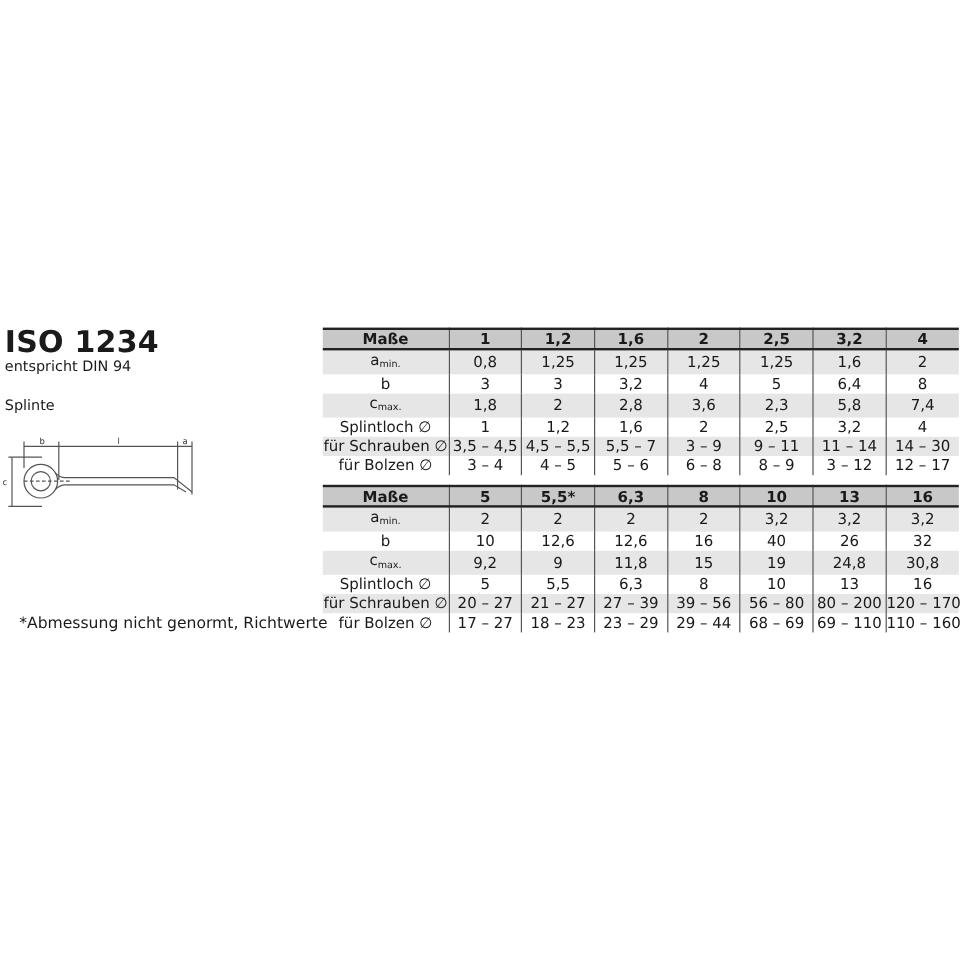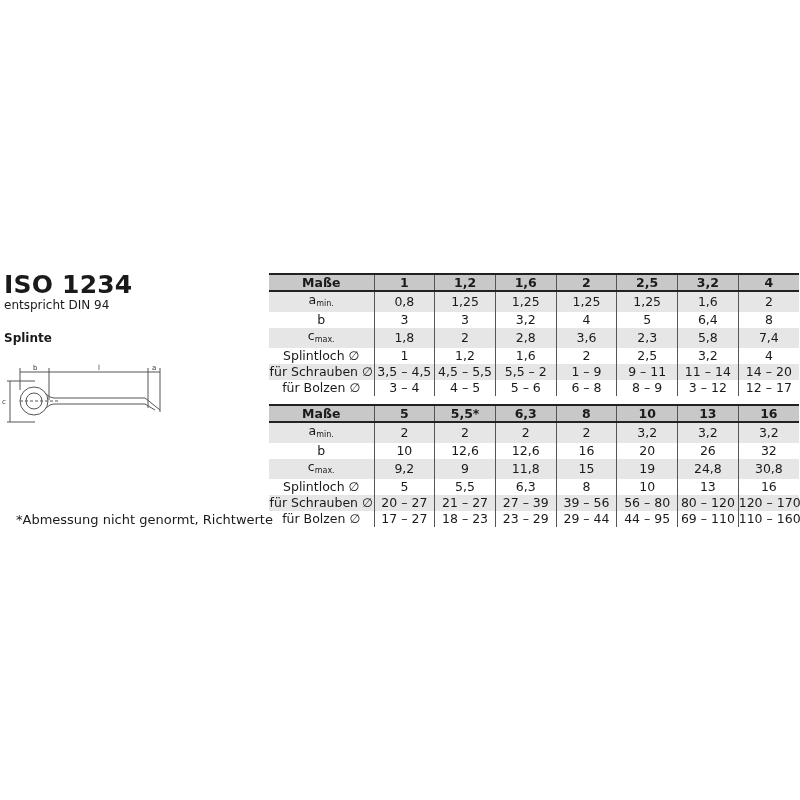--- a/index.html
+++ b/index.html
@@ -1,20 +1,20 @@
 <!DOCTYPE html>
 <html><head>
 <meta charset="utf-8">
 <style>
   html, body { margin:0; padding:0; background:#ffffff; }
   body { width:800px; height:800px; position:relative; overflow:hidden;
          font-family:"DejaVu Sans", sans-serif; color:#1a1a1a; }
   .title { position:absolute; left:4px; top:270px; font-size:25px; font-weight:bold; letter-spacing:0.2px; }
   .subtitle { position:absolute; left:4px; top:298px; font-size:12px; font-weight:normal; }
-  .product { position:absolute; left:4px; top:331px; font-size:12px; font-weight:bold; }
+  .product { position:absolute; left:4px; top:331px; font-size:12px; font-weight:normal; }
   .footnote { position:absolute; left:16px; top:512px; font-size:13px; }
   .drawing { position:absolute; left:0px; top:360px; width:180px; height:70px; }
 
   table.spec { position:absolute; left:269px; border-collapse:collapse; font-size:12.5px; table-layout:fixed; width:530px; }
   table.spec th, table.spec td { text-align:center; padding:0; height:16px; line-height:16px; white-space:nowrap; }
   table.spec thead tr { background:#c8c8c8; border-top:2px solid #222; border-bottom:2px solid #222; }
   table.spec thead th { font-weight:bold; height:15px; line-height:15px; border-left:1px solid #555; }
   table.spec thead th:first-child { border-left:none;margin-top:16px; }
   table.spec tbody td { border-left:1px solid #555; }
   table.spec tbody td:first-child { border-left:none; }
@@ -121,25 +121,25 @@
       <td>1,6</td>
       <td>2</td>
       <td>2,5</td>
       <td>3,2</td>
       <td>4</td>
     </tr>
     <tr class="shade">
       <td>für Schrauben ∅</td>
       <td>3,5 – 4,5</td>
       <td>4,5 – 5,5</td>
-      <td>5,5 – 2</td>
-      <td>1 – 9</td>
+      <td>5,5 – 7</td>
+      <td>3 – 9</td>
       <td>9 – 11</td>
       <td>11 – 14</td>
-      <td>14 – 20</td>
+      <td>14 – 30</td>
     </tr>
     <tr>
       <td>für Bolzen ∅</td>
       <td>3 – 4</td>
       <td>4 – 5</td>
       <td>5 – 6</td>
       <td>6 – 8</td>
       <td>8 – 9</td>
       <td>3 – 12</td>
       <td>12 – 17</td>
@@ -180,21 +180,21 @@
       <td>3,2</td>
       <td>3,2</td>
       <td>3,2</td>
     </tr>
     <tr>
       <td>b</td>
       <td>10</td>
       <td>12,6</td>
       <td>12,6</td>
       <td>16</td>
-      <td>20</td>
+      <td>40</td>
       <td>26</td>
       <td>32</td>
     </tr>
     <tr class="shade">
       <td><span>c</span><span class="sub">max.</span></td>
       <td>9,2</td>
       <td>9</td>
       <td>11,8</td>
       <td>15</td>
       <td>19</td>
@@ -211,27 +211,27 @@
       <td>13</td>
       <td>16</td>
     </tr>
     <tr class="shade">
       <td>für Schrauben ∅</td>
       <td>20 – 27</td>
       <td>21 – 27</td>
       <td>27 – 39</td>
       <td>39 – 56</td>
       <td>56 – 80</td>
-      <td>80 – 120</td>
+      <td>80 – 200</td>
       <td>120 – 170</td>
     </tr>
     <tr>
       <td>für Bolzen ∅</td>
       <td>17 – 27</td>
       <td>18 – 23</td>
       <td>23 – 29</td>
       <td>29 – 44</td>
-      <td>44 – 95</td>
+      <td>68 – 69</td>
       <td>69 – 110</td>
       <td>110 – 160</td>
     </tr>
   </tbody>
 </table>
 
 </body></html>

